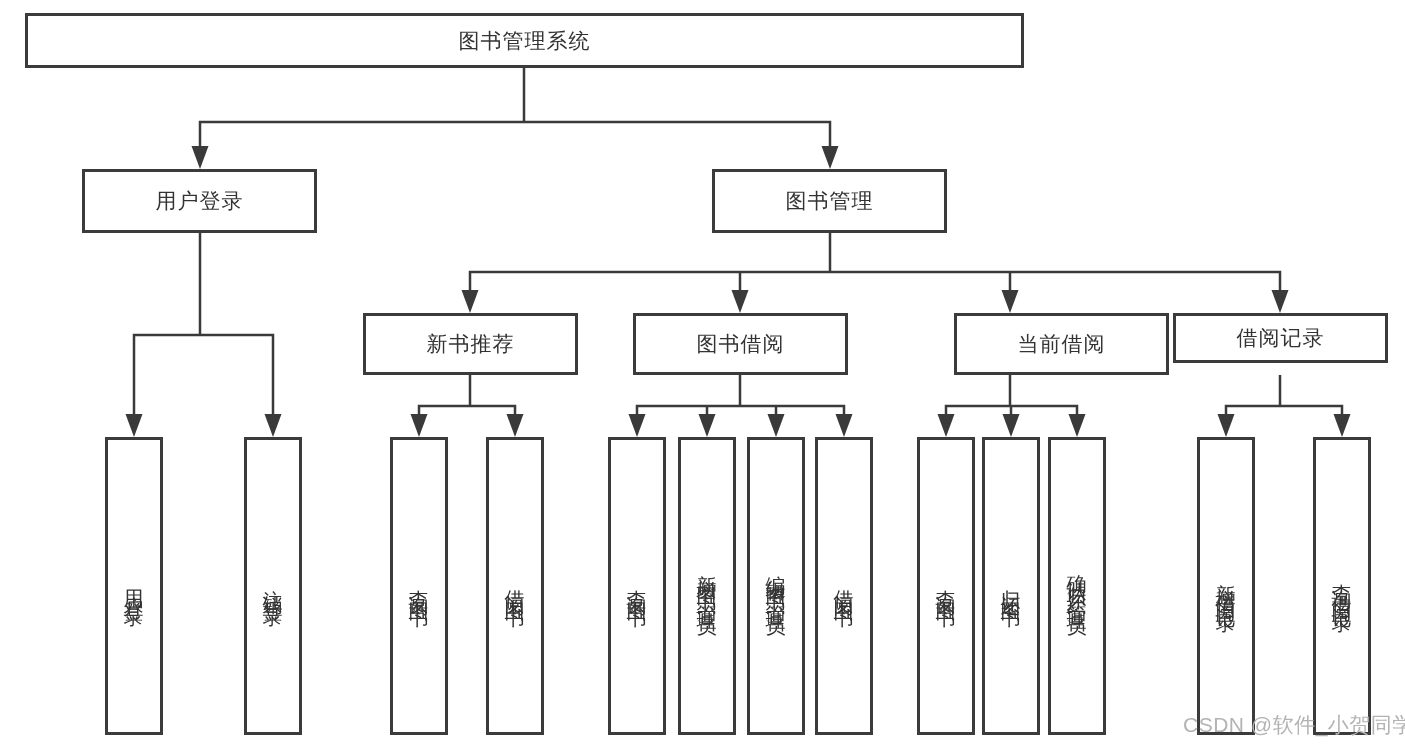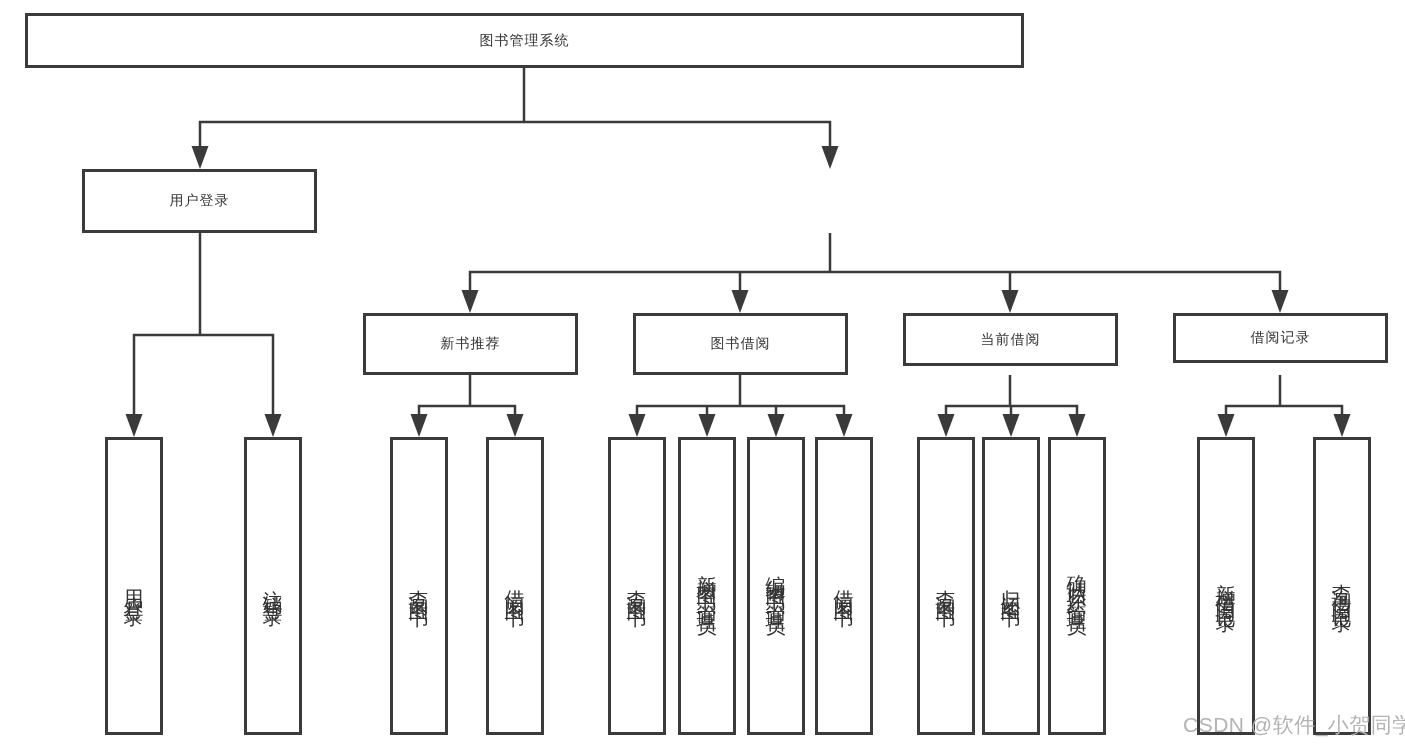--- a/index.html
+++ b/index.html
@@ -8,21 +8,21 @@
     font-family:"Liberation Sans","DejaVu Sans",sans-serif;color:#333333;
   }
   .connectors{position:absolute;left:0;top:0;width:1405px;height:747px;}
   .connectors path{fill:none;stroke:#3a3a3a;stroke-width:2.5;}
   .connectors polygon{fill:#3a3a3a;stroke:none;}
   .box{
     position:absolute;box-sizing:border-box;background:#ffffff;
     border:3px solid #3b3b3b;display:flex;align-items:center;justify-content:center;
     text-align:center;
   }
-  .box .lbl{font-size:14px;letter-spacing:1px;color:#333333;white-space:nowrap;}
+  .box .lbl{font-size:21px;letter-spacing:1px;color:#333333;white-space:nowrap;}
   .leaf .lbl{
     writing-mode:vertical-rl;text-orientation:mixed;white-space:normal;
     font-size:20px;line-height:1;letter-spacing:0.3em;
   }
   .watermark{
     position:absolute;left:1183px;top:711px;font-size:21px;color:#b3b3b3;
     white-space:nowrap;letter-spacing:0.5px;z-index:5;
   }
 </style>
 </head>
@@ -73,28 +73,31 @@
     </g>
   </svg>
 
   <div class="box" style="left:25px;top:13px;width:999px;height:55px">
     <span class="lbl">图书管理系统</span>
   </div>
 
   <div class="box" style="left:82px;top:169px;width:235px;height:64px">
     <span class="lbl">用户登录</span>
   </div>
+  <div class="box" style="left:712px;top:169px;width:235px;height:64px">
+    <span class="lbl">图书管理</span>
+  </div>
 
   <div class="box" style="left:363px;top:313px;width:215px;height:62px">
     <span class="lbl">新书推荐</span>
   </div>
   <div class="box" style="left:633px;top:313px;width:215px;height:62px">
     <span class="lbl">图书借阅</span>
   </div>
-  <div class="box" style="left:903px;top:313px;width:215px;height:53px">
+  <div class="box" style="left:954px;top:313px;width:215px;height:62px">
     <span class="lbl">当前借阅</span>
   </div>
   <div class="box" style="left:1173px;top:313px;width:215px;height:50px">
     <span class="lbl">借阅记录</span>
   </div>
 
   <div class="box leaf" style="left:105px;top:437px;width:58px;height:298px">
     <span class="lbl">用户登录</span>
   </div>
   <div class="box leaf" style="left:244px;top:437px;width:58px;height:298px">

